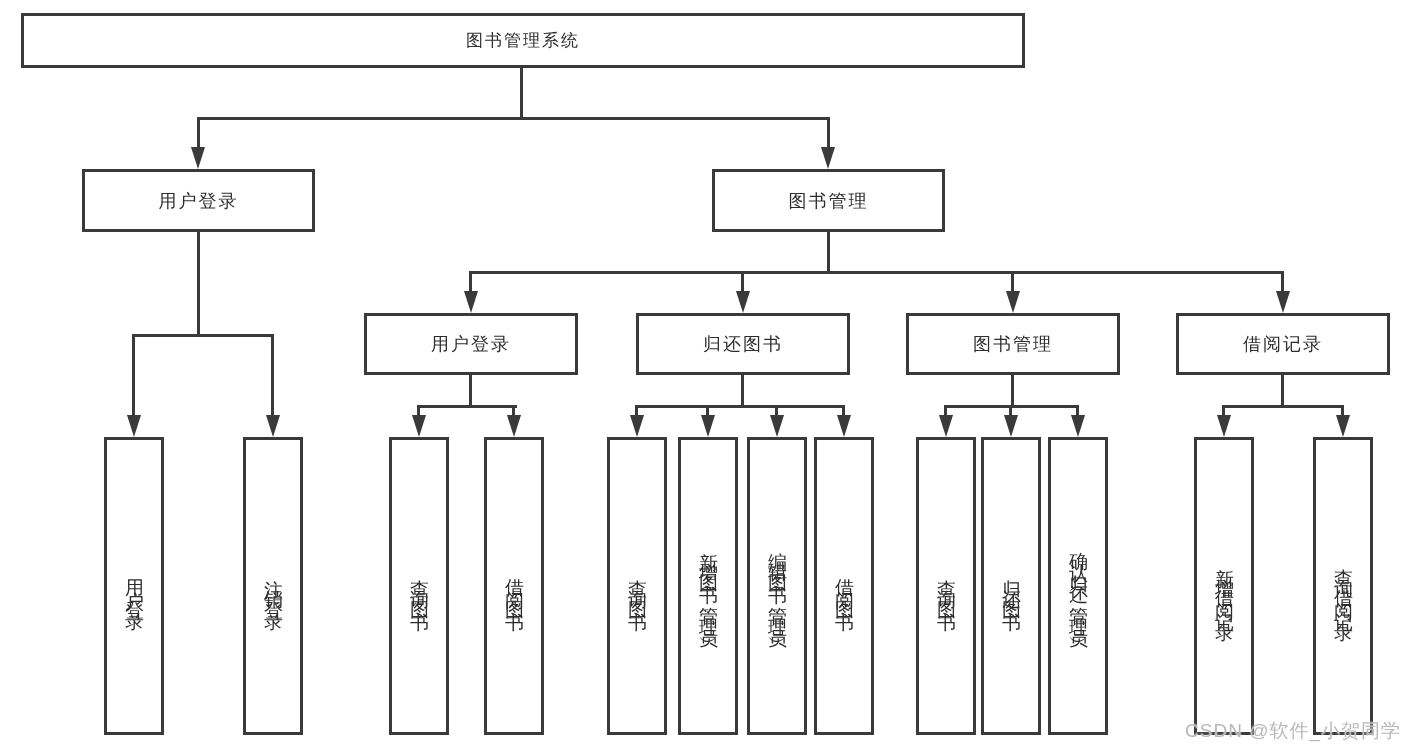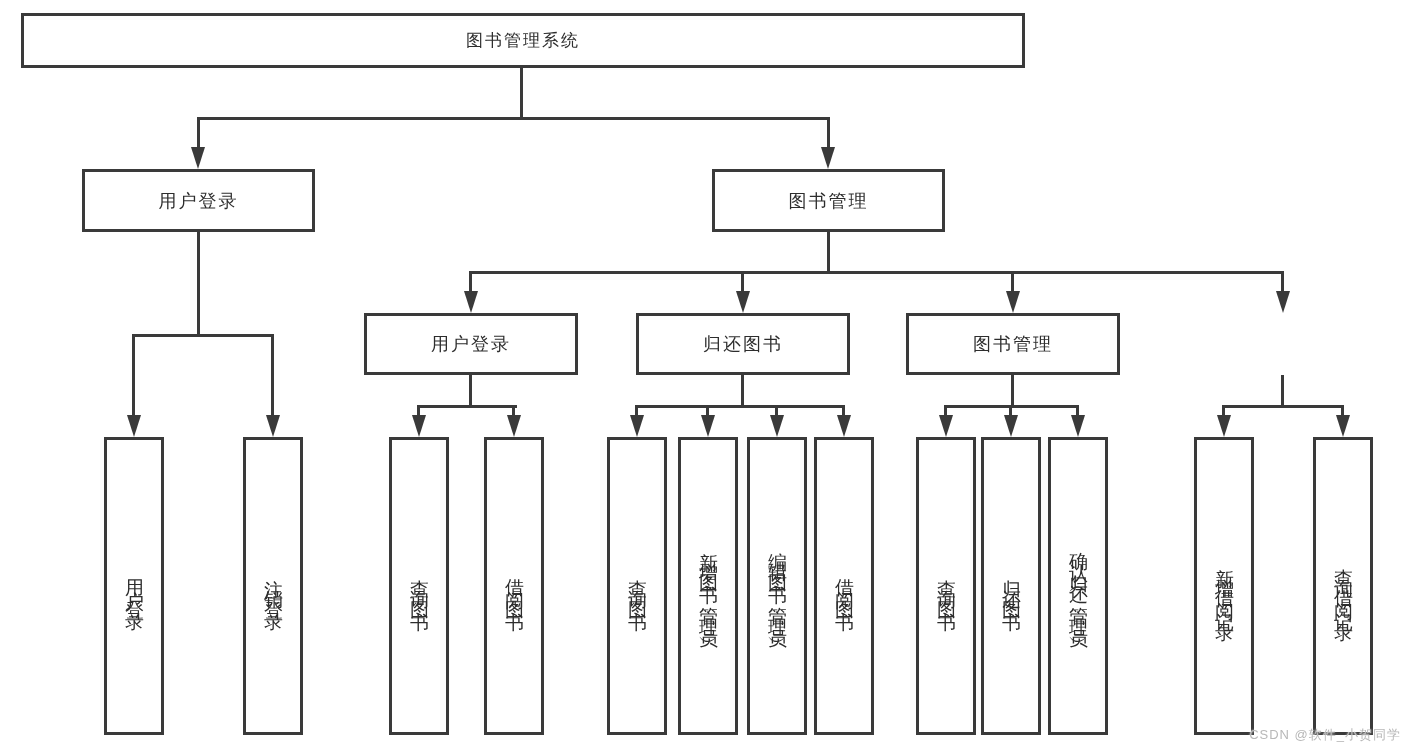--- a/index.html
+++ b/index.html
@@ -33,21 +33,21 @@
   .arrow {
     position:absolute;
     width:0; height:0;
     border-left:7px solid transparent;
     border-right:7px solid transparent;
     border-top:22px solid #3a3a3a;
   }
   .watermark {
     position:absolute;
     right:4px; bottom:3px;
-    font-size:13px;
+    font-size:19px;
     color:#b8b8b8;
     letter-spacing:1px;
     z-index:10;
     text-shadow:0 0 2px #ffffff;
     white-space:nowrap;
   }
 </style>
 </head>
 <body>
 
@@ -79,20 +79,21 @@
   <div class="line" style="left:741px;top:272px;width:3px;height:23px"></div>
   <div class="arrow" style="left:736px;top:291px"></div>
   <div class="line" style="left:1011px;top:272px;width:3px;height:23px"></div>
   <div class="arrow" style="left:1006px;top:291px"></div>
   <div class="line" style="left:1281px;top:272px;width:3px;height:23px"></div>
   <div class="arrow" style="left:1276px;top:291px"></div>
 
   <div class="node h" style="left:364px;top:313px;width:214px;height:62px">用户登录</div>
   <div class="node h" style="left:636px;top:313px;width:214px;height:62px">归还图书</div>
   <div class="node h" style="left:906px;top:313px;width:214px;height:62px">图书管理</div>
+  <div class="node h" style="left:1176px;top:313px;width:214px;height:62px">借阅记录</div>
 
   <div class="line" style="left:469px;top:375px;width:3px;height:31px"></div>
   <div class="line" style="left:417px;top:405px;width:100px;height:3px"></div>
   <div class="line" style="left:417px;top:406px;width:3px;height:12px"></div>
   <div class="arrow" style="left:412px;top:415px"></div>
   <div class="line" style="left:512px;top:406px;width:3px;height:12px"></div>
   <div class="arrow" style="left:507px;top:415px"></div>
 
   <div class="line" style="left:741px;top:375px;width:3px;height:31px"></div>
   <div class="line" style="left:635px;top:405px;width:210px;height:3px"></div>

